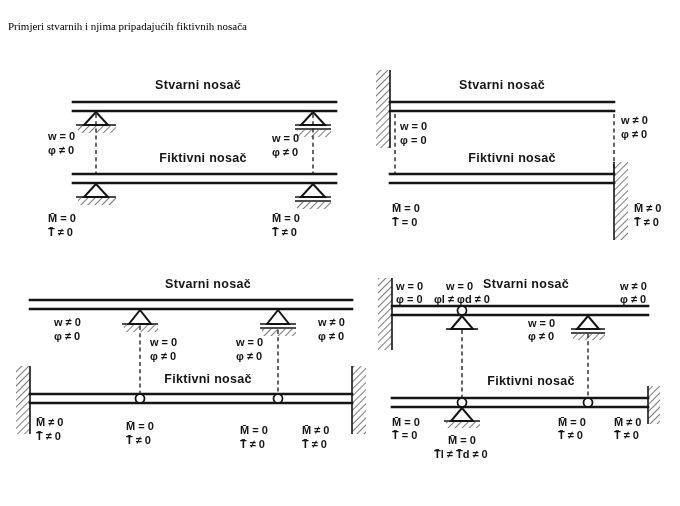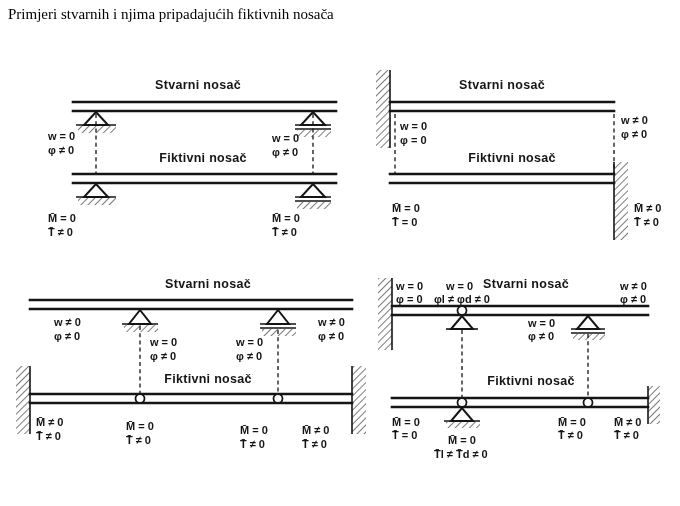--- a/index.html
+++ b/index.html
@@ -1,19 +1,19 @@
 <!DOCTYPE html>
 <html><head>
 <meta charset="utf-8">
 <style>
   html,body{margin:0;padding:0;background:#fff}
   .page{position:relative;width:680px;height:506px;background:#ffffff;overflow:hidden;
         font-family:"Liberation Sans",sans-serif}
-  .page-title{position:absolute;left:8px;top:6px;font-family:"Liberation Serif",serif;
-              font-size:15px;color:#000;white-space:nowrap}
+  .page-title{position:absolute;left:8px;top:20px;font-family:"Liberation Serif",serif;
+              font-size:11px;color:#000;white-space:nowrap}
   svg{position:absolute;overflow:visible}
   .lbl{font-family:"Liberation Sans",sans-serif;font-size:11px;font-weight:700;fill:#151515}
   .ttl{font-family:"Liberation Sans",sans-serif;font-size:12.5px;font-weight:700;fill:#151515;letter-spacing:.3px}
   .ln{stroke:#151515;stroke-width:2.6;stroke-linecap:square;fill:none}
   .thin{stroke:#151515;stroke-width:1.6;fill:none}
   .dash{stroke:#151515;stroke-width:1.3;stroke-dasharray:4 3.2;fill:none}
   .tri{fill:#ffffff;stroke:#151515;stroke-width:2;stroke-linejoin:miter}
   .hinge{fill:#ffffff;stroke:#151515;stroke-width:1.8}
 </style>
 </head>

